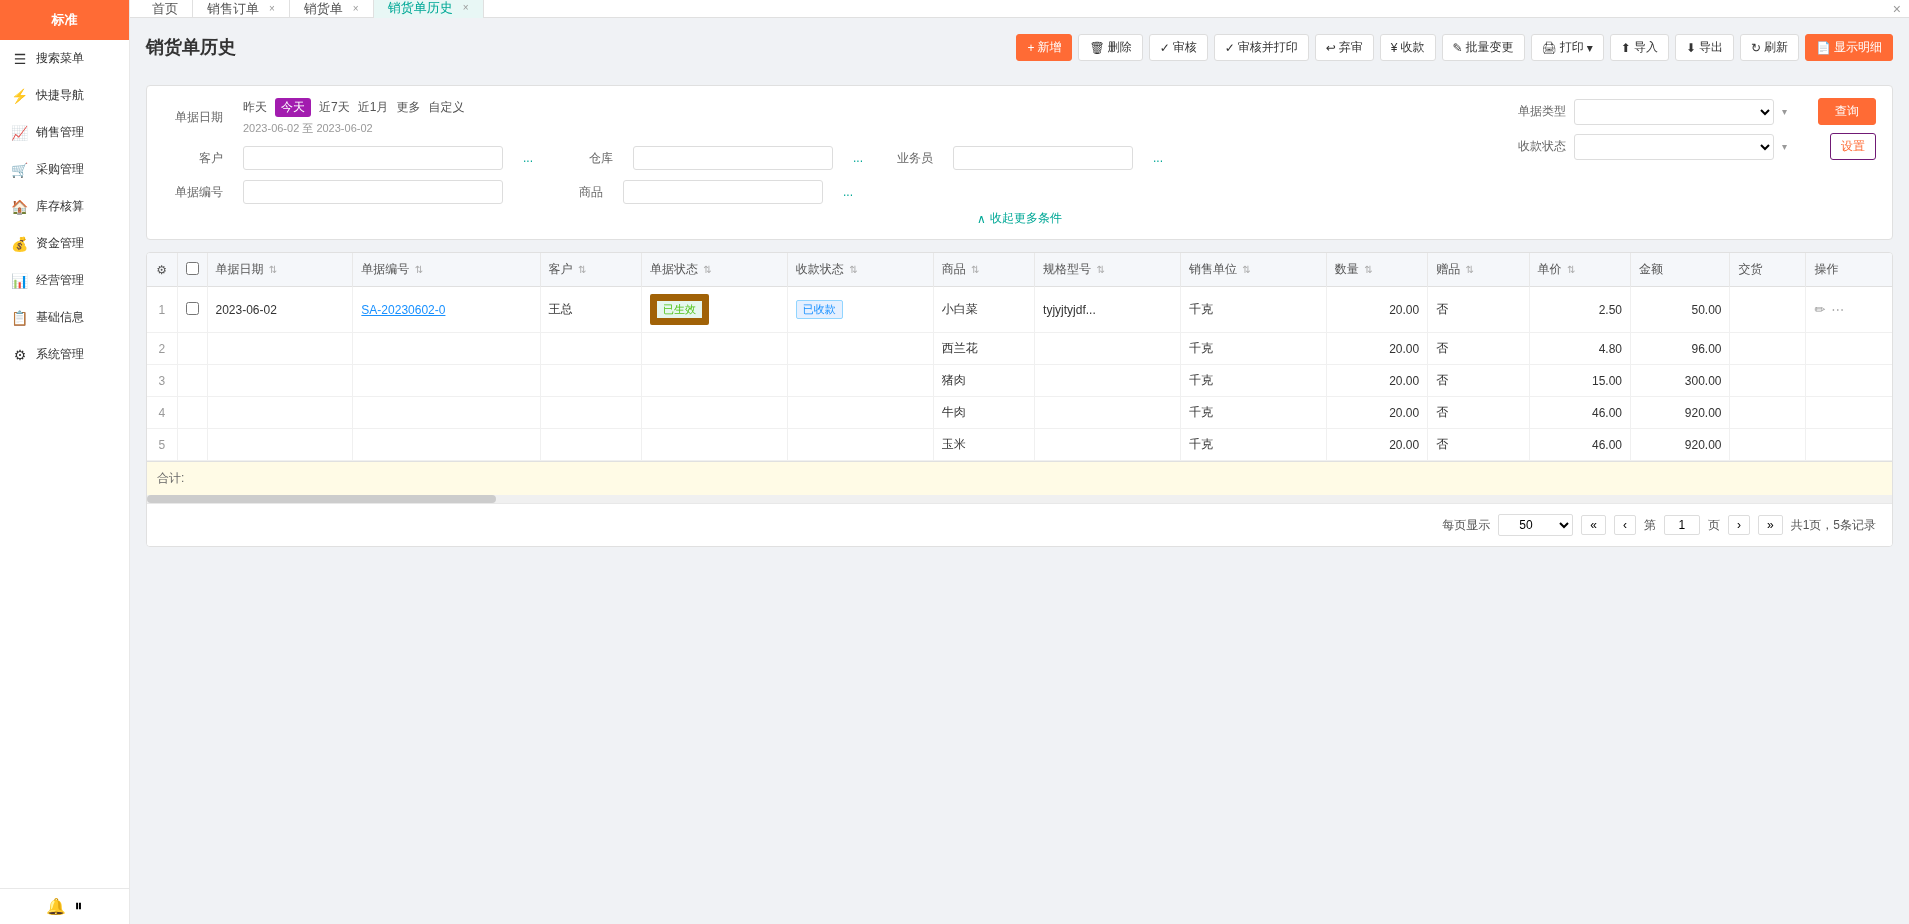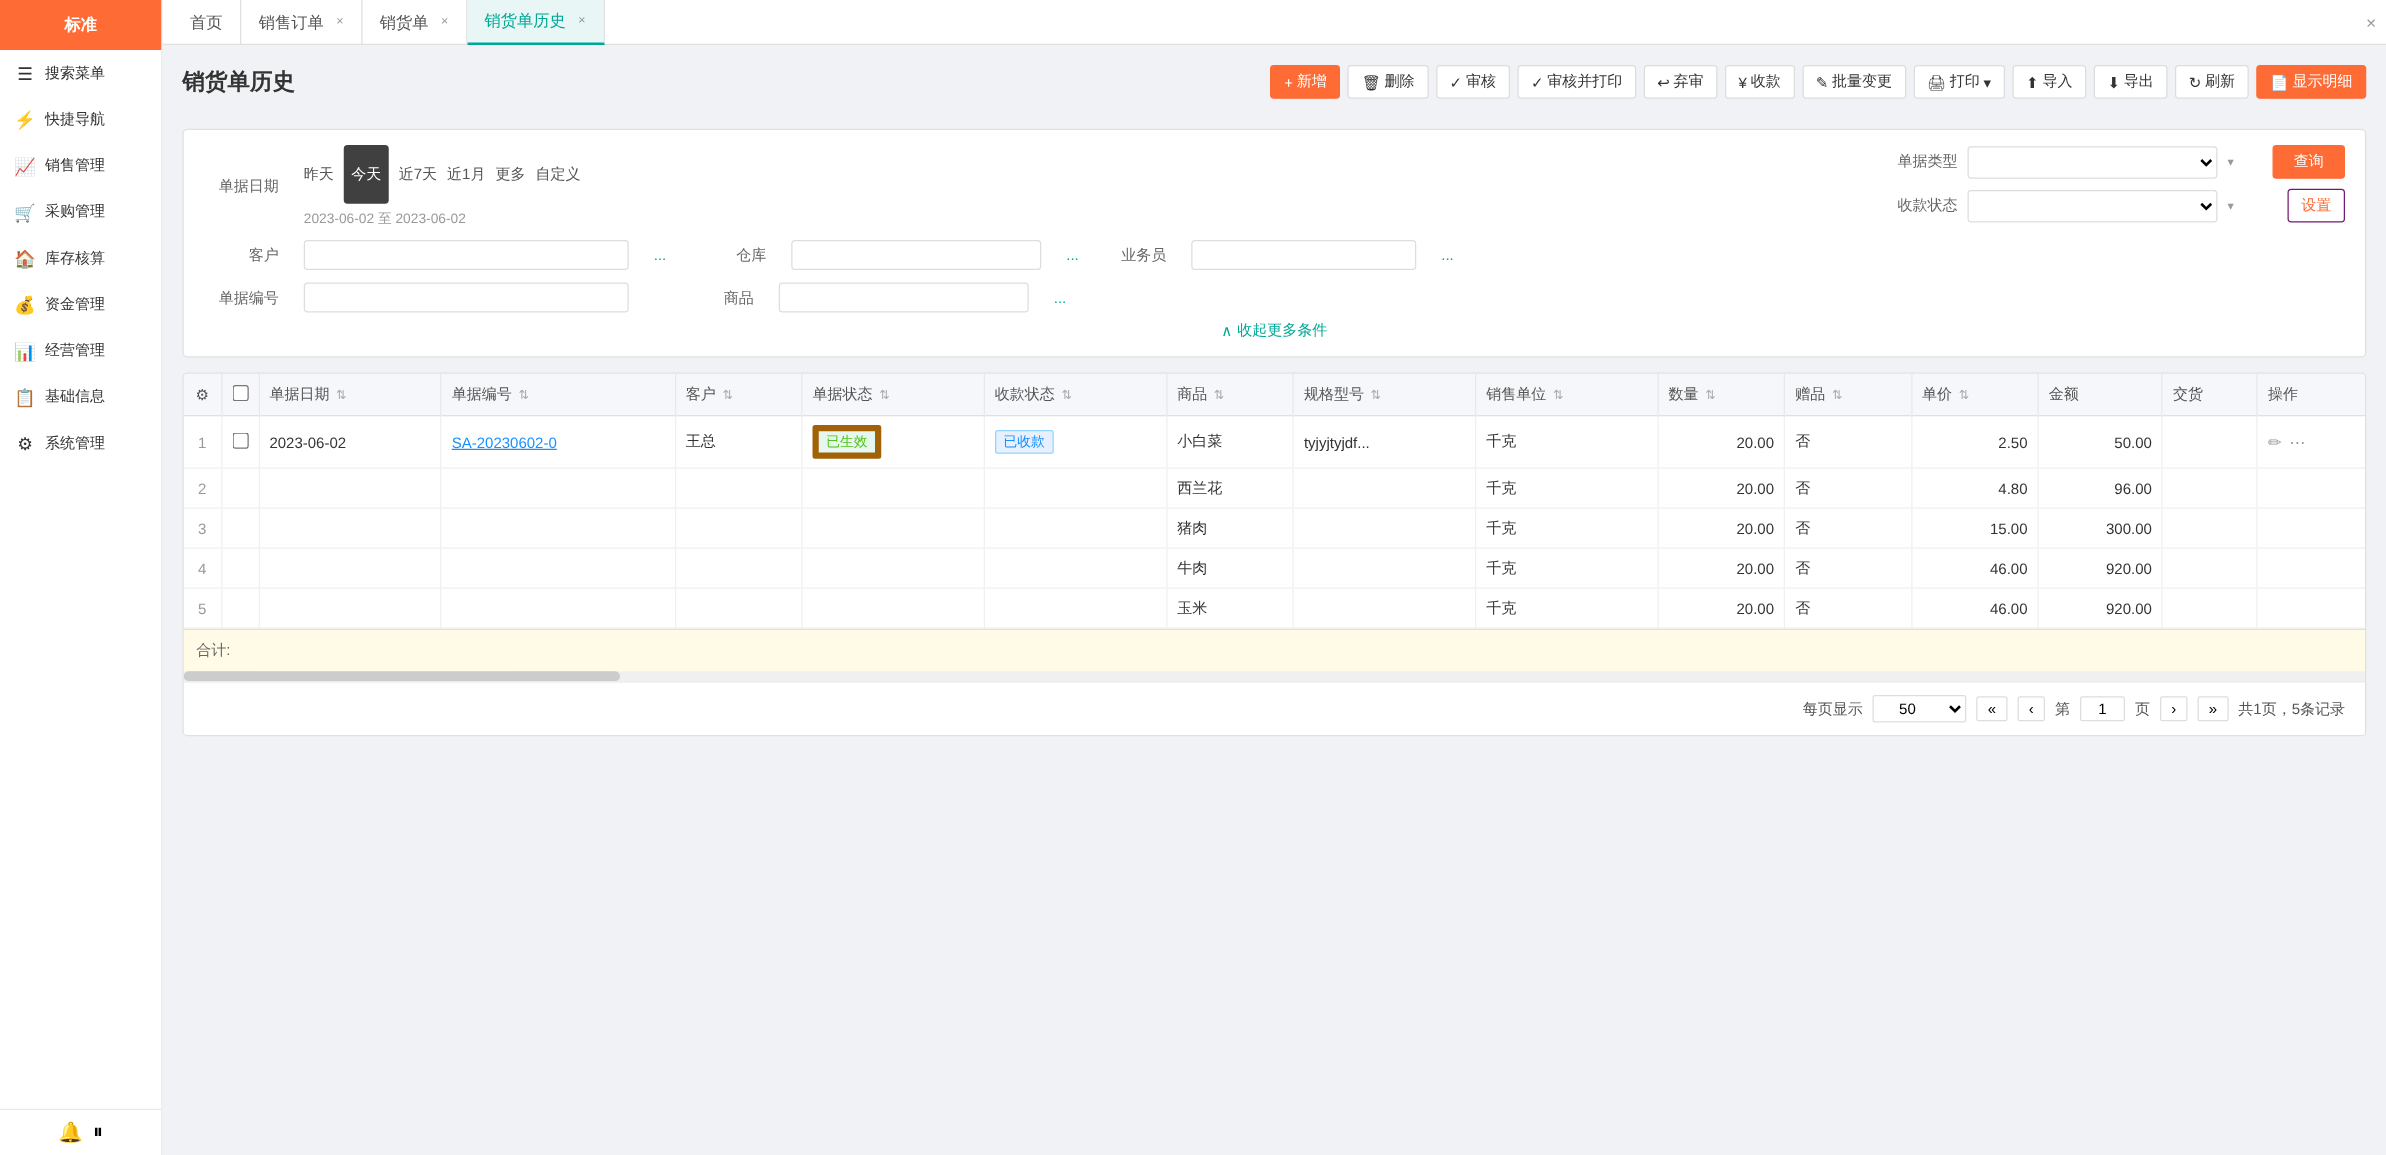--- a/index.html
+++ b/index.html
@@ -57,21 +57,21 @@
       flex-direction: column;
       overflow: hidden;
     }
 
     
     .tab-bar {
       background: #fff;
       border-bottom: 1px solid #e0e0e0;
       display: flex;
       align-items: center;
-      height: 36px;
+      height: 18px;
       padding: 0 8px;
     }
     .tab {
       padding: 0 14px;
       height: 36px;
       display: flex;
       align-items: center;
       cursor: pointer;
       font-size: 13px;
       color: #555;
@@ -175,23 +175,23 @@
       display: flex;
       gap: 8px;
       align-items: center;
     }
     .date-tab {
       cursor: pointer;
       color: #555;
       font-size: 12px;
     }
     .date-tab.active {
-      background: #404040;
+      background: #a21caf;
       color: white;
-      padding: 15px 6px;
+      padding: 1px 6px;
       border-radius: 3px;
     }
     .ellipsis-btn {
       color: #00a896;
       cursor: pointer;
       font-size: 12px;
     }
     .collapse-btn {
       display: flex;
       align-items: center;
@@ -237,21 +237,21 @@
       border-right: 1px solid #f0f0f0;
     }
     tbody td:last-child { border-right: none; }
     .sort-icon { font-size: 10px; color: #aaa; margin-left: 2px; }
     .status-badge {
       display: inline-block;
       padding: 1px 6px;
       border-radius: 2px;
       font-size: 11px;
     }
-    .status-active { background: #e6f7ef; color: #52c41a; border: 5px solid #a16207; }
+    .status-active { background: #e6f7ef; color: #52c41a; border: 7px solid #a16207; }
     .status-collected { background: #e6f0ff; color: #1890ff; border: 1px solid #91d5ff; }
 
     .link-text { color: #1890ff; cursor: pointer; text-decoration: underline; }
     .action-icons { display: flex; gap: 6px; }
     .action-icon { color: #999; cursor: pointer; font-size: 13px; }
 
     
     .table-footer {
       display: flex;
       align-items: flex-end;

